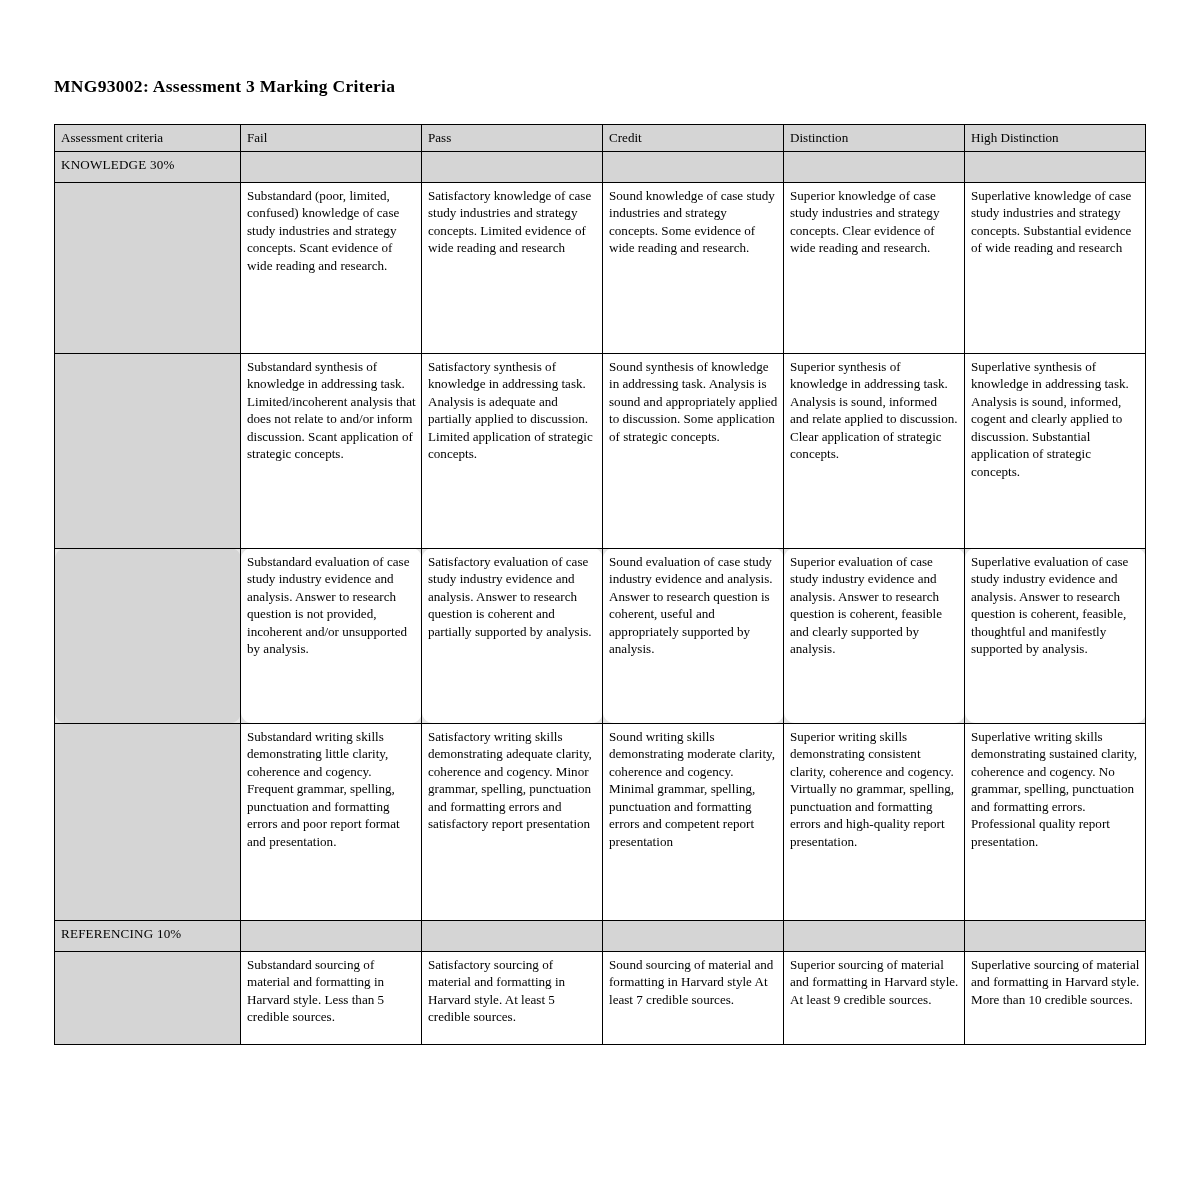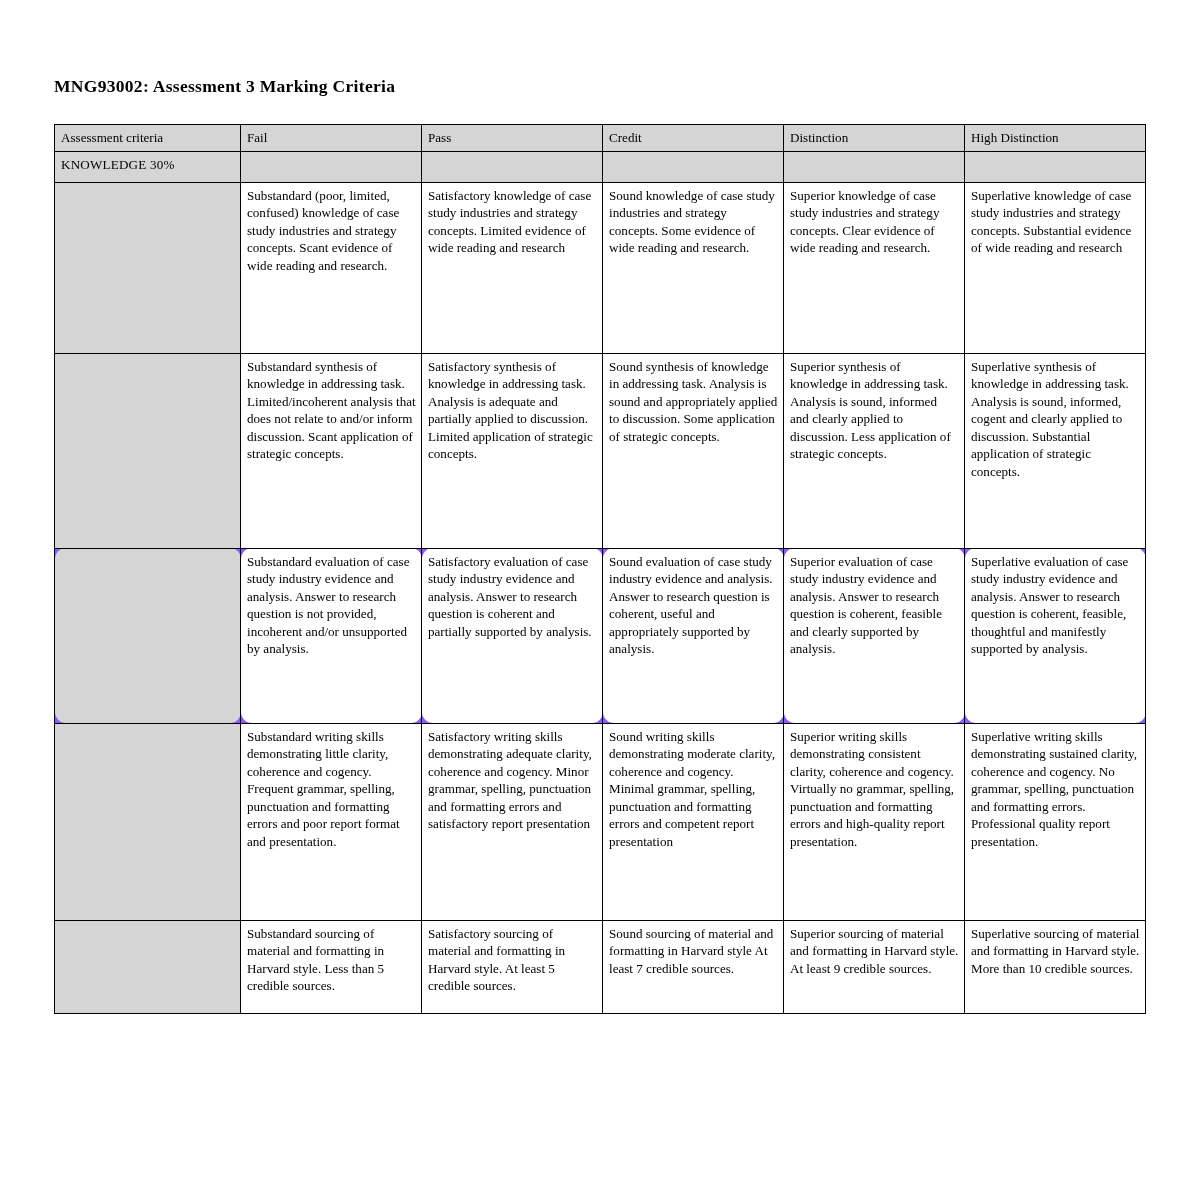--- a/index.html
+++ b/index.html
@@ -32,21 +32,21 @@
     white-space: nowrap;
   }
 
   #rubric-table {
     position: absolute;
     left: 54px;
     top: 124px;
     width: 1092px;
     border-collapse: collapse;
     table-layout: fixed;
-    background: #8b5cf6;
+    background: #e5e5e5;
   }
 
   #rubric-table td,
   #rubric-table th {
     border: 1px solid #000000;
     vertical-align: top;
     padding: 4px 5px 4px 6px;
     font-size: 13.1px;
     line-height: 1.34;
     font-weight: normal;
@@ -150,21 +150,21 @@
         <td class="desc-cell">Sound knowledge of case study industries and strategy concepts. Some evidence of wide reading and research.</td>
         <td class="desc-cell">Superior knowledge of case study industries and strategy concepts. Clear evidence of wide reading and research.</td>
         <td class="desc-cell">Superlative knowledge of case study industries and strategy concepts. Substantial evidence of wide reading and research</td>
       </tr>
 
       <tr class="desc-row r-application">
         <td class="crit-shade"></td>
         <td class="desc-cell">Substandard synthesis of knowledge in addressing task. Limited/incoherent analysis that does not relate to and/or inform discussion. Scant application of strategic concepts.</td>
         <td class="desc-cell">Satisfactory synthesis of knowledge in addressing task. Analysis is adequate and partially applied to discussion. Limited application of strategic concepts.</td>
         <td class="desc-cell">Sound synthesis of knowledge in addressing task. Analysis is sound and appropriately applied to discussion. Some application of strategic concepts.</td>
-        <td class="desc-cell">Superior synthesis of knowledge in addressing task. Analysis is sound, informed and clearly applied to discussion. Less application of strategic concepts.</td>
+        <td class="desc-cell">Superior synthesis of knowledge in addressing task. Analysis is sound, informed and relate applied to discussion. Clear application of strategic concepts.</td>
         <td class="desc-cell">Superlative synthesis of knowledge in addressing task. Analysis is sound, informed, cogent and clearly applied to discussion. Substantial application of strategic concepts.</td>
       </tr>
 
       <tr class="desc-row r-judgement">
         <td class="crit-shade"></td>
         <td class="desc-cell">Substandard evaluation of case study industry evidence and analysis. Answer to research question is not provided, incoherent and/or unsupported by analysis.</td>
         <td class="desc-cell">Satisfactory evaluation of case study industry evidence and analysis. Answer to research question is coherent and partially supported by analysis.</td>
         <td class="desc-cell">Sound evaluation of case study industry evidence and analysis. Answer to research question is coherent, useful and appropriately supported by analysis.</td>
         <td class="desc-cell">Superior evaluation of case study industry evidence and analysis. Answer to research question is coherent, feasible and clearly supported by analysis.</td>
         <td class="desc-cell">Superlative evaluation of case study industry evidence and analysis. Answer to research question is coherent, feasible, thoughtful and manifestly supported by analysis.</td>
@@ -172,20 +172,28 @@
 
       <tr class="desc-row r-communication">
         <td class="crit-shade"></td>
         <td class="desc-cell">Substandard writing skills demonstrating little clarity, coherence and cogency. Frequent grammar, spelling, punctuation and formatting errors and poor report format and presentation.</td>
         <td class="desc-cell">Satisfactory writing skills demonstrating adequate clarity, coherence and cogency. Minor grammar, spelling, punctuation and formatting errors and satisfactory report presentation</td>
         <td class="desc-cell">Sound writing skills demonstrating moderate clarity, coherence and cogency. Minimal grammar, spelling, punctuation and formatting errors and competent report presentation</td>
         <td class="desc-cell">Superior writing skills demonstrating consistent clarity, coherence and cogency. Virtually no grammar, spelling, punctuation and formatting errors and high-quality report presentation.</td>
         <td class="desc-cell">Superlative writing skills demonstrating sustained clarity, coherence and cogency. No grammar, spelling, punctuation and formatting errors. Professional quality report presentation.</td>
       </tr>
 
+      <tr class="band-row">
+        <td class="band-label">REFERENCING 10%</td>
+        <td class="band-blank"></td>
+        <td class="band-blank"></td>
+        <td class="band-blank"></td>
+        <td class="band-blank"></td>
+        <td class="band-blank"></td>
+      </tr>
       <tr class="desc-row r-referencing">
         <td class="crit-shade"></td>
         <td class="desc-cell">Substandard sourcing of material and formatting in Harvard style. Less than 5 credible sources.</td>
         <td class="desc-cell">Satisfactory sourcing of material and formatting in Harvard style. At least 5 credible sources.</td>
         <td class="desc-cell">Sound sourcing of material and formatting in Harvard style At least 7 credible sources.</td>
         <td class="desc-cell">Superior sourcing of material and formatting in Harvard style. At least 9 credible sources.</td>
         <td class="desc-cell">Superlative sourcing of material and formatting in Harvard style. More than 10 credible sources.</td>
       </tr>
 
     </tbody>

